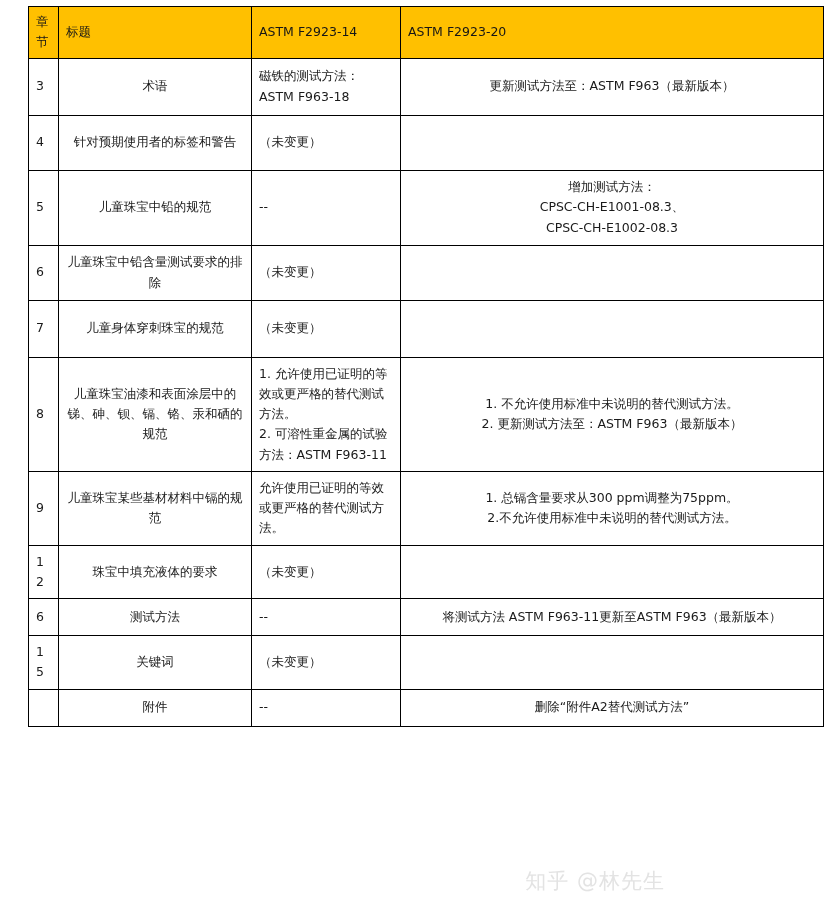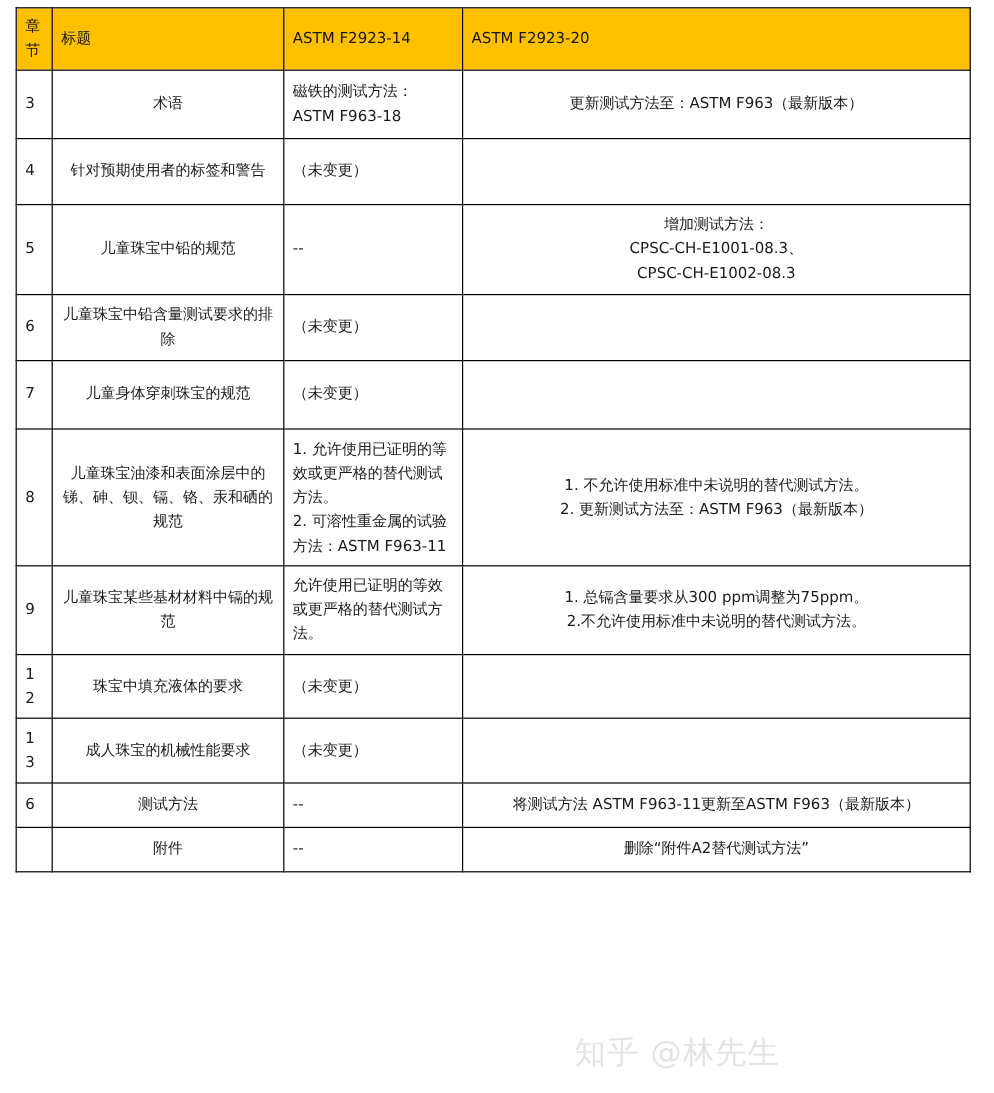--- a/index.html
+++ b/index.html
@@ -13,20 +13,21 @@
     overflow: hidden;
     font-family: "DejaVu Sans", "Liberation Sans", sans-serif;
     position: relative;
   }
 
   #page {
     position: relative;
     width: 672px;
     height: 911px;
     background: #ffffff;
+    margin-left: 15px;
   }
 
   table.cmp {
     position: absolute;
     left: 13px;
     top: 6px;
     width: 795px;
     border-collapse: collapse;
     table-layout: fixed;
     background: #ffffff;
@@ -85,21 +86,21 @@
   tr.r12 td { height: 40px; }
   tr.r13 td { height: 40px; }
   tr.r14 td { height: 24px; }
   tr.r15 td { height: 40px; }
   tr.r16 td { height: 24px; }
 
   .watermark {
     position: absolute;
     right: 22px;
     bottom: 16px;
-    font-size: 26px;
+    font-size: 21px;
     color: #e3e3e3;
     letter-spacing: 1px;
     font-family: "DejaVu Sans", "Liberation Sans", sans-serif;
     user-select: none;
     white-space: nowrap;
   }
 </style>
 </head>
 <body>
 
@@ -168,32 +169,32 @@
         <td class="old">允许使用已证明的等效或更严格的替代测试方法。</td>
         <td class="new">1. 总镉含量要求从300 ppm调整为75ppm。
 2.不允许使用标准中未说明的替代测试方法。</td>
       </tr>
       <tr class="r12">
         <td class="sec">12</td>
         <td class="title">珠宝中填充液体的要求</td>
         <td class="old">（未变更）</td>
         <td class="new"></td>
       </tr>
-      <tr class="r13">
-        <td class="sec">13</td>
-        <td class="title">成人珠宝的机械性能要求</td>
-        <td class="old">（未变更）</td>
-        <td class="new"></td>
-      </tr>
       <tr class="r14">
         <td class="sec">6</td>
         <td class="title">测试方法</td>
         <td class="old">--</td>
         <td class="new">将测试方法 ASTM F963-11更新至ASTM F963（最新版本）</td>
       </tr>
+      <tr class="r15">
+        <td class="sec">15</td>
+        <td class="title">关键词</td>
+        <td class="old">（未变更）</td>
+        <td class="new"></td>
+      </tr>
       <tr class="r16">
         <td class="sec"></td>
         <td class="title">附件</td>
         <td class="old">--</td>
         <td class="new">删除“附件A2替代测试方法”</td>
       </tr>
 
     </tbody>
   </table>
 

